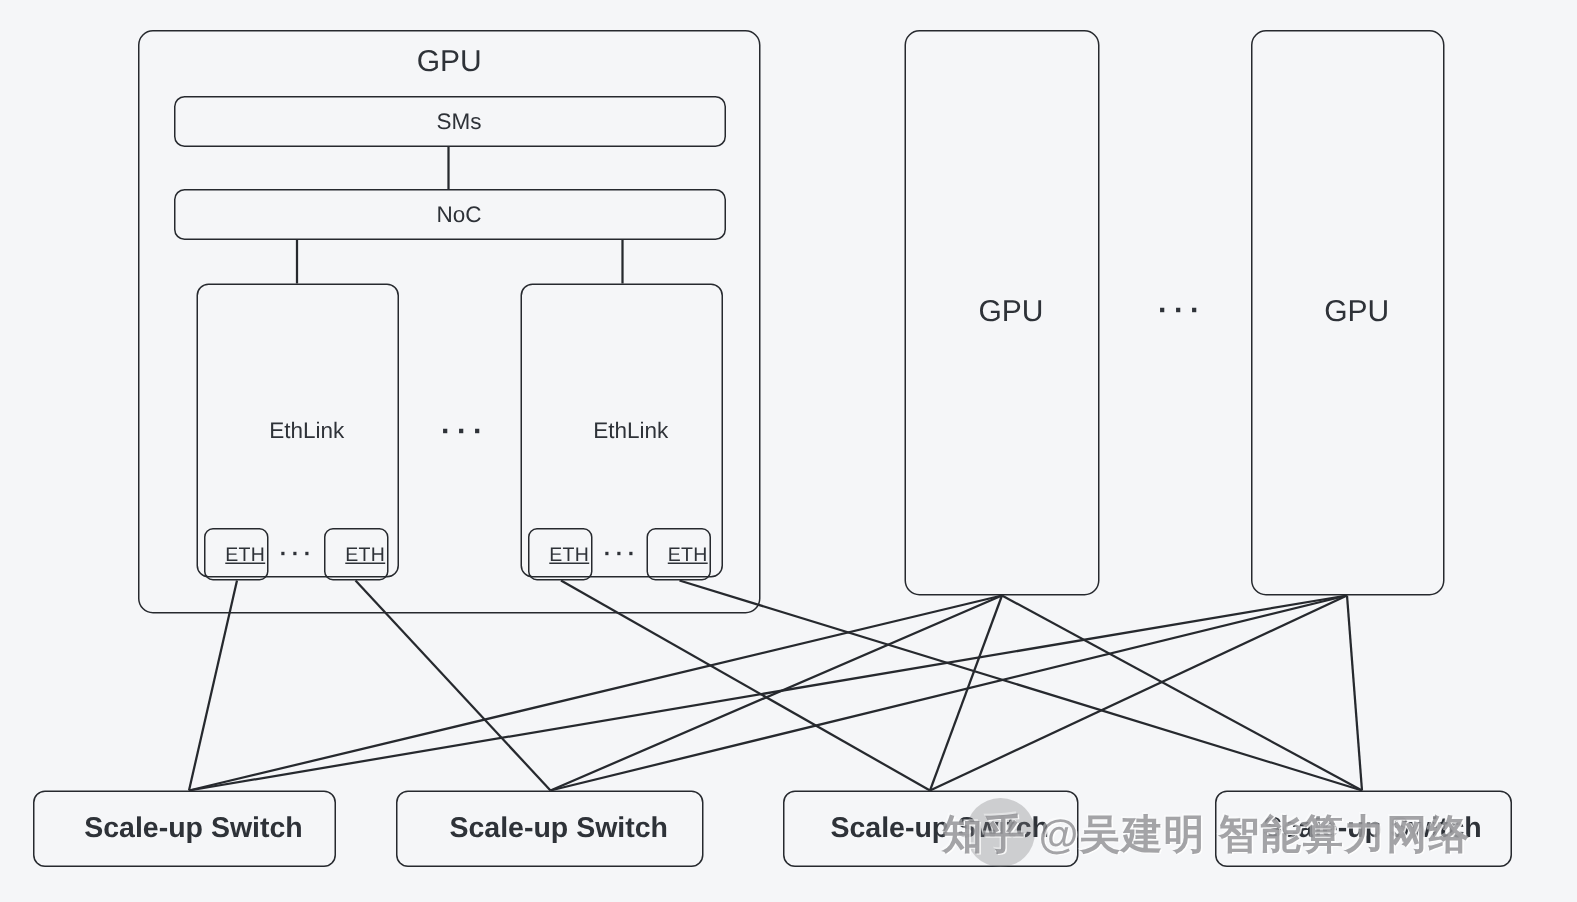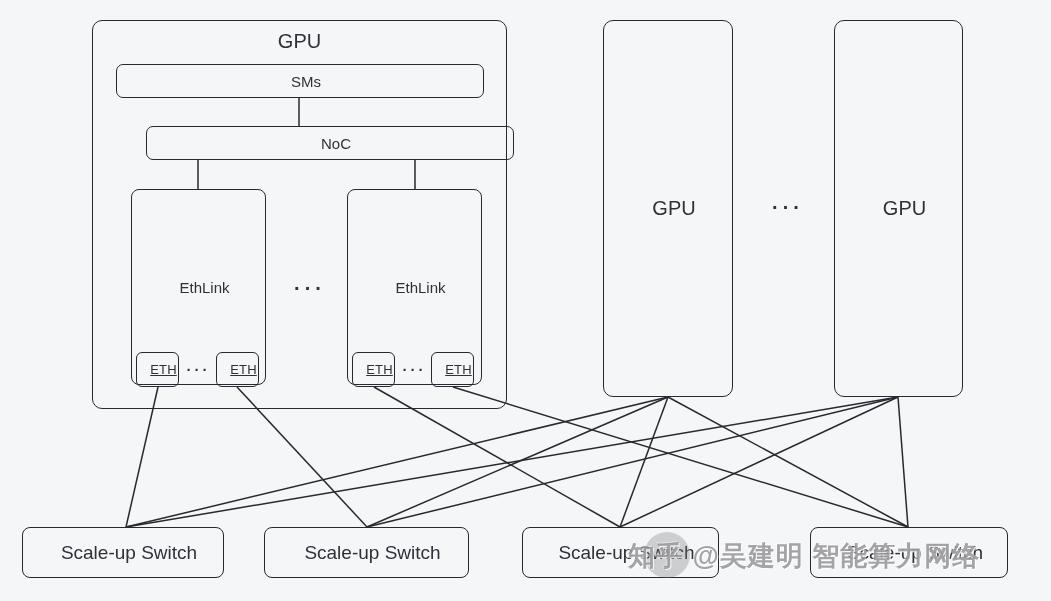--- a/index.html
+++ b/index.html
@@ -33,21 +33,21 @@
     padding-left: 12px;
   }
   .rounded-lg { border-radius: 10px; }
   .rounded-md { border-radius: 8px; }
   .rounded-sm { border-radius: 6px; text-decoration: underline; }
 
   .gpu1-outer     { left: 92px;  top: 20px;  width: 415px; height: 389px; align-items: flex-start; }
   .gpu1-title     { position: absolute; left: 92px; top: 30px; width: 415px; text-align: center;
                     font-size: 20px; color: #2e3238; z-index: 3; }
   .sms-box        { left: 116px; top: 64px;  width: 368px; height: 34px; border-radius: 7px; font-size: 15px; }
-  .noc-box        { left: 116px; top: 126px; width: 368px; height: 34px; border-radius: 7px; font-size: 15px; margin-left: 30px; }
+  .noc-box        { left: 116px; top: 126px; width: 368px; height: 34px; border-radius: 7px; font-size: 15px; }
   .ethlink-1      { left: 131px; top: 189px; width: 135px; height: 196px; font-size: 15px; }
   .ethlink-2      { left: 347px; top: 189px; width: 135px; height: 196px; font-size: 15px; }
   .eth-port       { width: 43px; height: 35px; font-size: 13px; letter-spacing: 0.2px; z-index: 3; }
   .eth-1 { left: 136px; top: 352px; }
   .eth-2 { left: 216px; top: 352px; }
   .eth-3 { left: 352px; top: 352px; }
   .eth-4 { left: 431px; top: 352px; }
 
   .dots {
     position: absolute;
@@ -59,21 +59,21 @@
   }
   .dots-eth-1 { left: 181px; top: 361px; width: 35px; font-size: 15px; }
   .dots-eth-2 { left: 397px; top: 361px; width: 35px; font-size: 15px; }
   .dots-ethlink { left: 286px; top: 277px; width: 48px; font-size: 20px; letter-spacing: 4px; }
   .dots-gpu     { left: 764px; top: 196px; width: 48px; font-size: 20px; letter-spacing: 4px; }
 
   .gpu-tall   { font-size: 20px; }
   .gpu-2      { left: 603px; top: 20px; width: 130px; height: 377px; }
   .gpu-3      { left: 834px; top: 20px; width: 129px; height: 377px; }
 
-  .switch-box { height: 51px; border-radius: 8px; font-size: 19px; }
+  .switch-box { height: 51px; border-radius: 8px; font-size: 19px; font-weight: bold; }
   .switch-1 { left: 22px;  top: 527px; width: 202px; }
   .switch-2 { left: 264px; top: 527px; width: 205px; }
   .switch-3 { left: 522px; top: 527px; width: 197px; }
   .switch-4 { left: 810px; top: 527px; width: 198px; }
 
   .watermark {
     position: absolute;
     left: 628px; top: 538px;
     z-index: 6;
     font-size: 27px;

